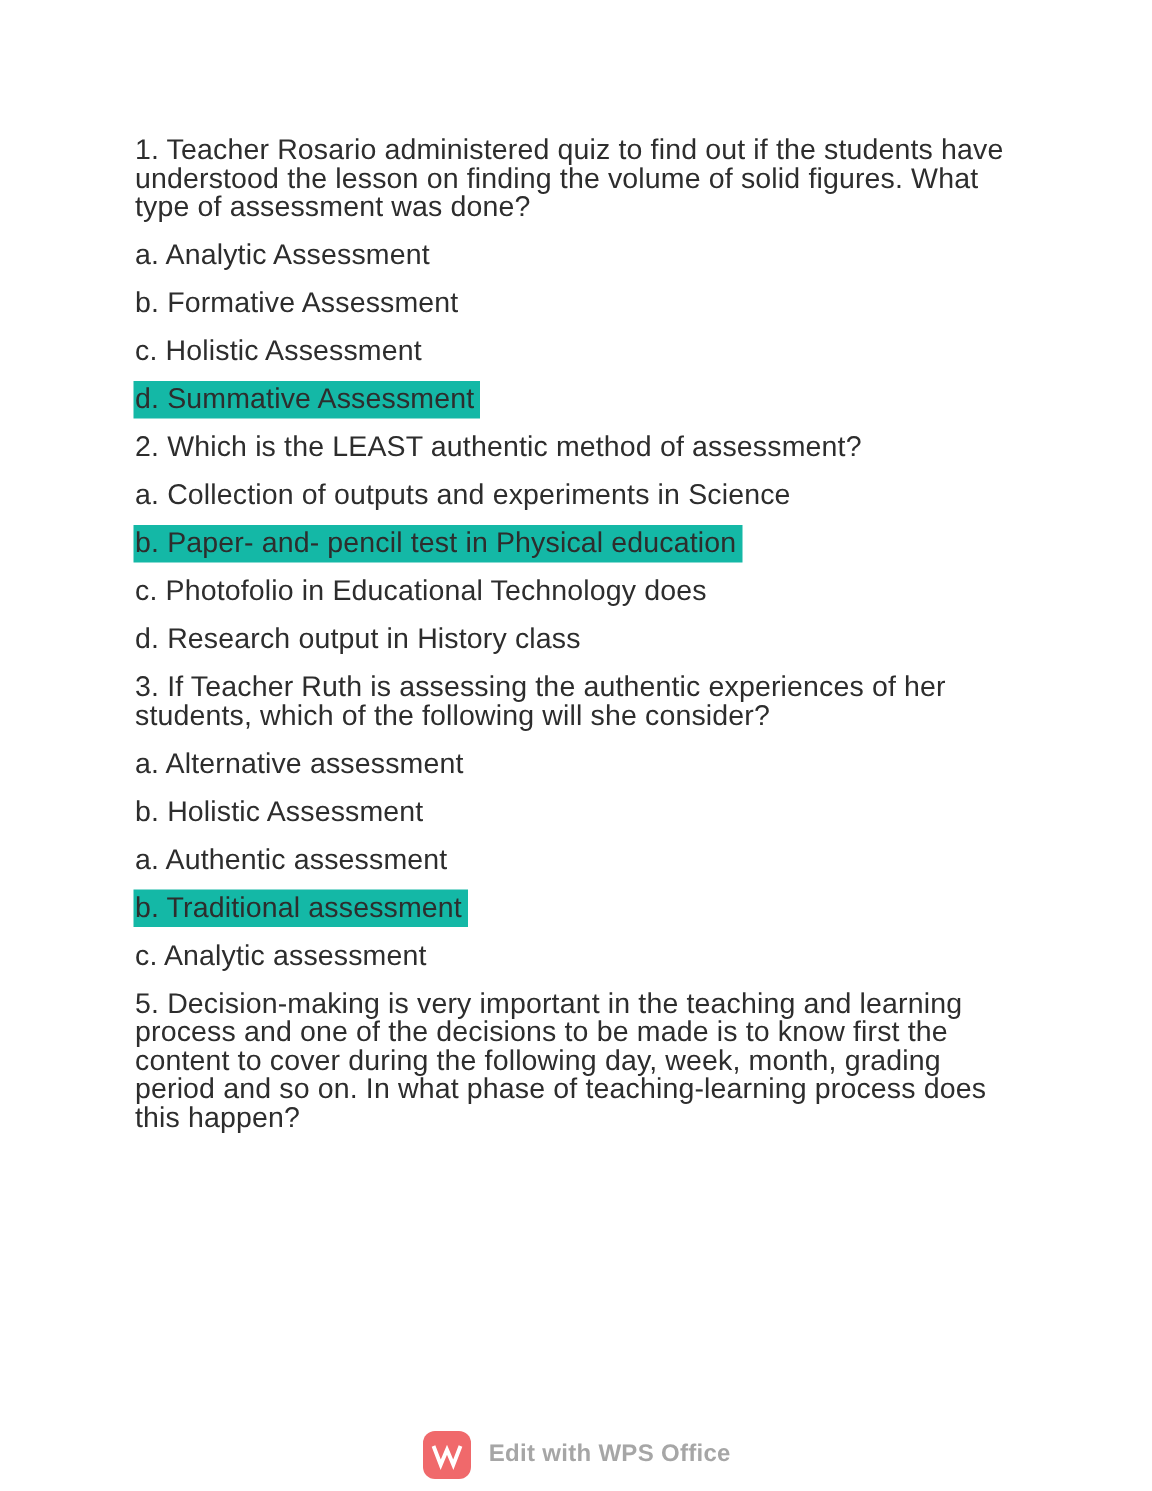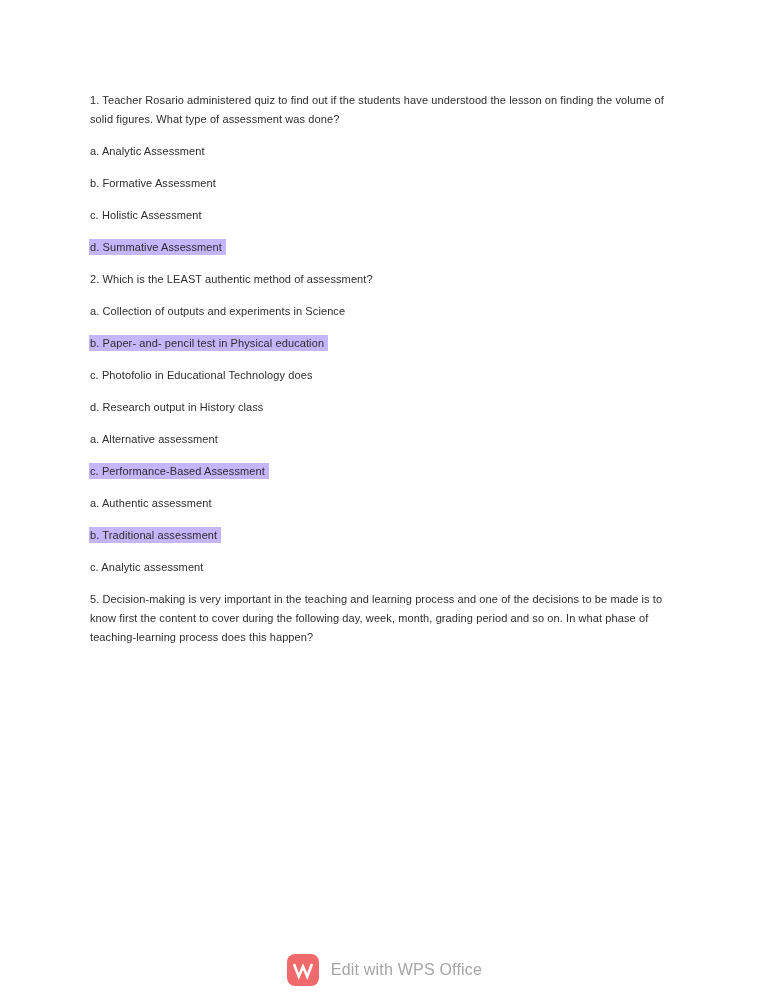--- a/index.html
+++ b/index.html
@@ -14,29 +14,29 @@
     position: absolute;
     inset: 0;
     background: #ffffff;
   }
   .content {
     position: absolute;
     top: 91px;
     left: 90px;
     width: 592px;
     color: #2d2d2d;
-    font-size: 11px;
+    font-size: 19px;
     line-height: 19px;
     letter-spacing: 0.1px;
   }
   p.q, p.opt {
     margin: 0 0 13px 0;
   }
   span.hl {
-    background: #c4b5fd;
+    background: #14b8a6;
     padding: 2px 4px 2px 1px;
     margin-left: -1px;
   }
   .footer {
     position: absolute;
     left: 0;
     right: 0;
     top: 950px;
     height: 40px;
     display: flex;
@@ -47,42 +47,44 @@
   }
   .wps-logo {
     width: 34px;
     height: 34px;
     display: inline-flex;
   }
   .footer-text {
     color: #a6a6a6;
     font-size: 16px;
     letter-spacing: 0.2px;
+    font-weight: bold;
   }
 </style>
 </head>
 <body>
 
 <div class="page">
   <div class="content">
 
     <p class="q">1. Teacher Rosario administered quiz to find out if the students have understood the lesson on finding the volume of solid figures. What type of assessment was done?</p>
     <p class="opt"><span>a. Analytic Assessment</span></p>
     <p class="opt"><span>b. Formative Assessment</span></p>
     <p class="opt"><span>c. Holistic Assessment</span></p>
     <p class="opt"><span class="hl">d. Summative Assessment</span></p>
 
     <p class="q">2. Which is the LEAST authentic method of assessment?</p>
     <p class="opt"><span>a. Collection of outputs and experiments in Science</span></p>
     <p class="opt"><span class="hl">b. Paper- and- pencil test in Physical education</span></p>
     <p class="opt"><span>c. Photofolio in Educational Technology does</span></p>
     <p class="opt"><span>d. Research output in History class</span></p>
 
+    <p class="q">3. If Teacher Ruth is assessing the authentic experiences of her students, which of the following will she consider?</p>
     <p class="opt"><span>a. Alternative assessment</span></p>
-    <p class="opt"><span class="hl">c. Performance-Based Assessment</span></p>
+    <p class="opt"><span>b. Holistic Assessment</span></p>
 
     <p class="opt"><span>a. Authentic assessment</span></p>
     <p class="opt"><span class="hl">b. Traditional assessment</span></p>
     <p class="opt"><span>c. Analytic assessment</span></p>
 
     <p class="q">5. Decision-making is very important in the teaching and learning process and one of the decisions to be made is to know first the content to cover during the following day, week, month, grading period and so on. In what phase of teaching-learning process does this happen?</p>
 
   </div>
 
   <div class="footer">

